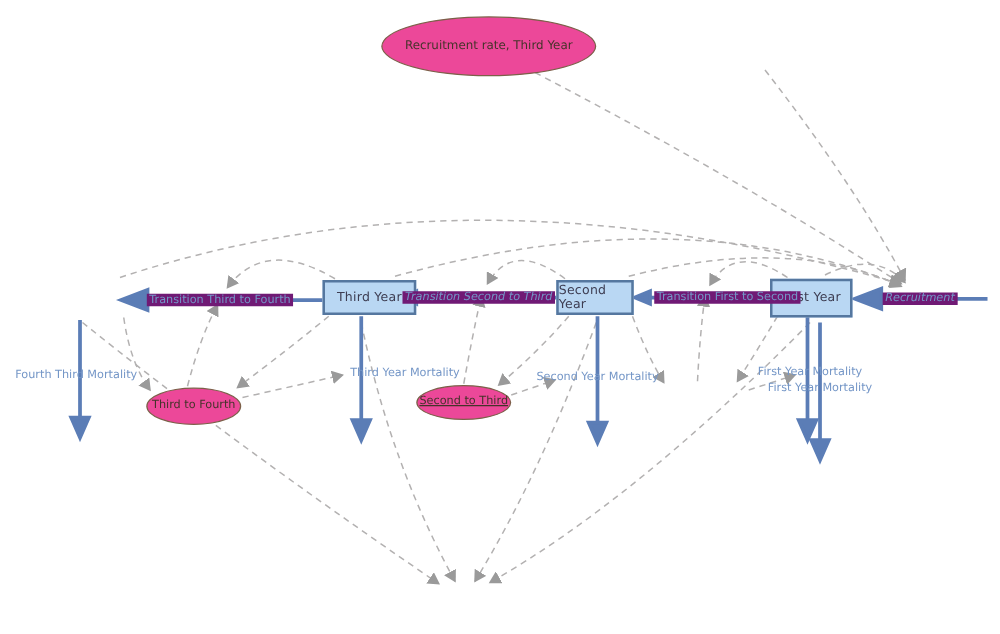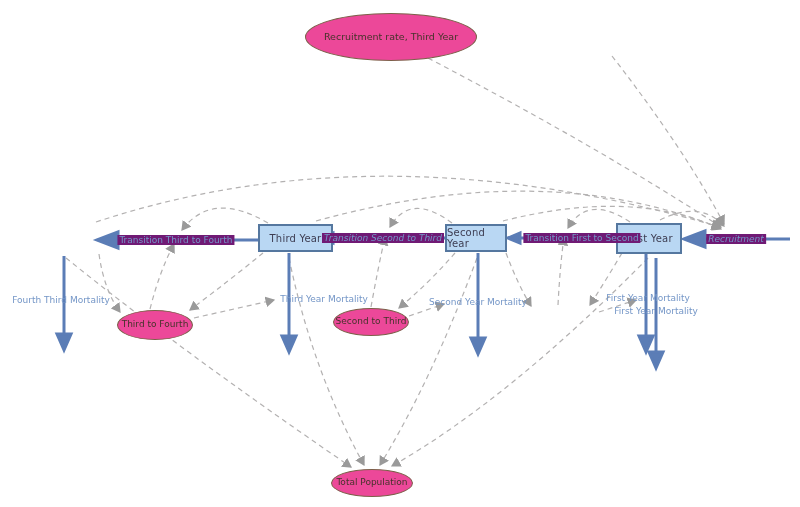--- a/index.html
+++ b/index.html
@@ -105,25 +105,22 @@
   <div class="stock" style="left:445px;top:224px;width:62px;height:28px;">
     <span>Second Year</span>
   </div>
 
   <div class="aux" style="left:305px;top:13px;width:172px;height:48px;font-size:9.5px;">
     <span>Recruitment rate, Third Year</span>
   </div>
   <div class="aux" style="left:117px;top:310px;width:76px;height:30px;text-align:right;">
     <span>Third to Fourth</span>
   </div>
-  <div class="aux" style="left:333px;top:308px;width:76px;height:28px;">
+  <div class="aux" style="left:333px;top:308px;width:76px;height:28px;text-decoration:underline;">
     <span>Second to Third</span>
-  </div>
-  <div class="aux" style="left:331px;top:469px;width:82px;height:28px;">
-    <span>Total Population</span>
   </div>
 
   <div class="lbl flow-lbl" style="left:176px;top:240px;">Transition Third to Fourth</div>
   <div class="lbl flow-lbl" style="left:383px;top:238px;font-style:italic;">Transition Second to Third</div>
   <div class="lbl flow-lbl" style="left:562px;top:238px;margin-left:20px;">Transition First to Second</div>
   <div class="lbl flow-lbl" style="left:736px;top:239px;font-style:italic;">Recruitment</div>
 
   <div class="lbl" style="left:61px;top:300px;">Fourth Third Mortality</div>
   <div class="lbl" style="left:284px;top:299px;margin-left:40px;">Third Year Mortality</div>
   <div class="lbl" style="left:478px;top:302px;">Second Year Mortality</div>

